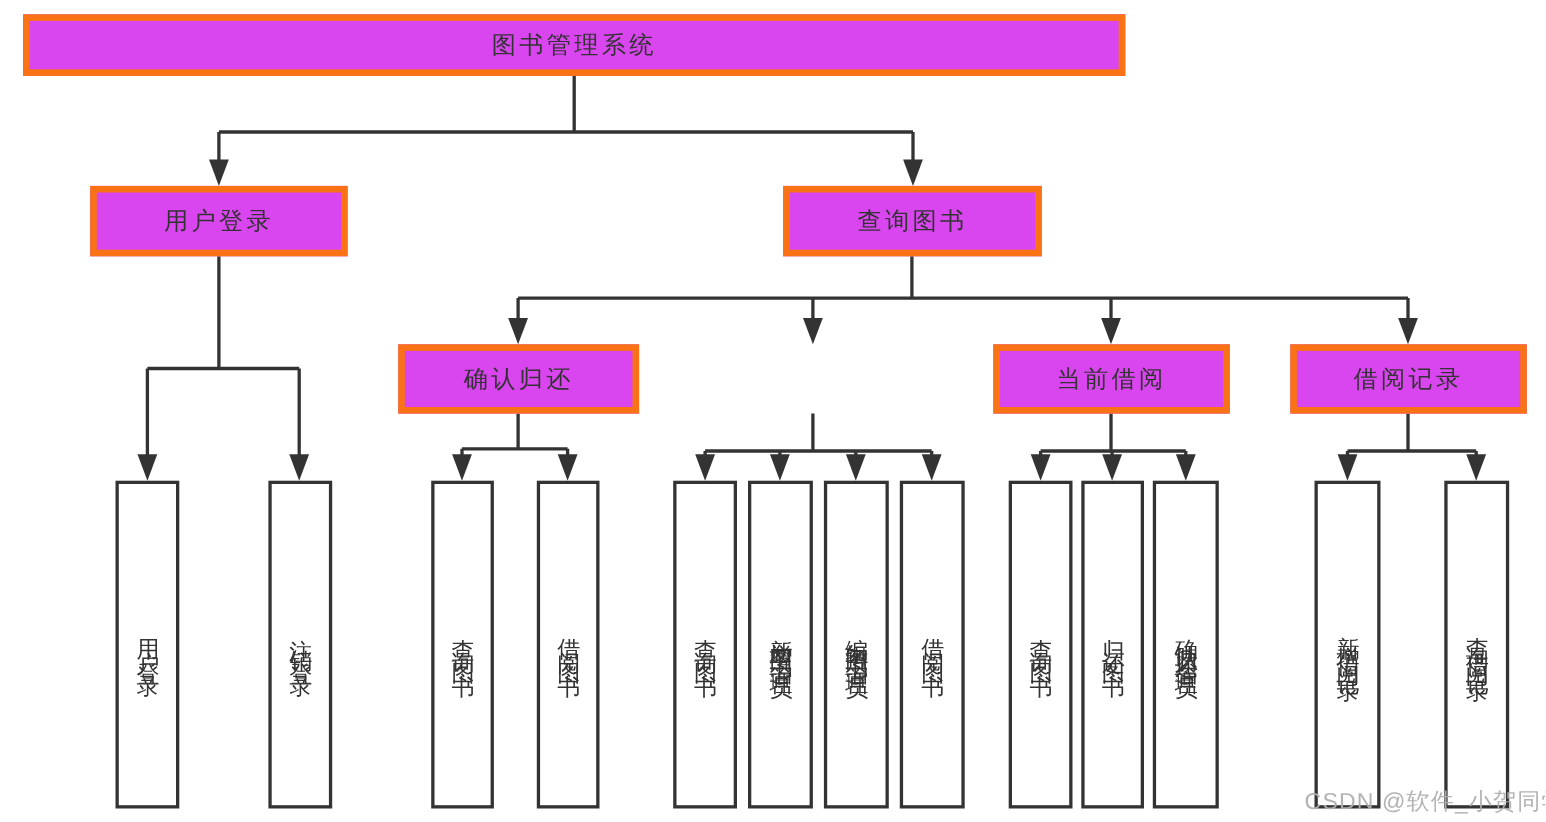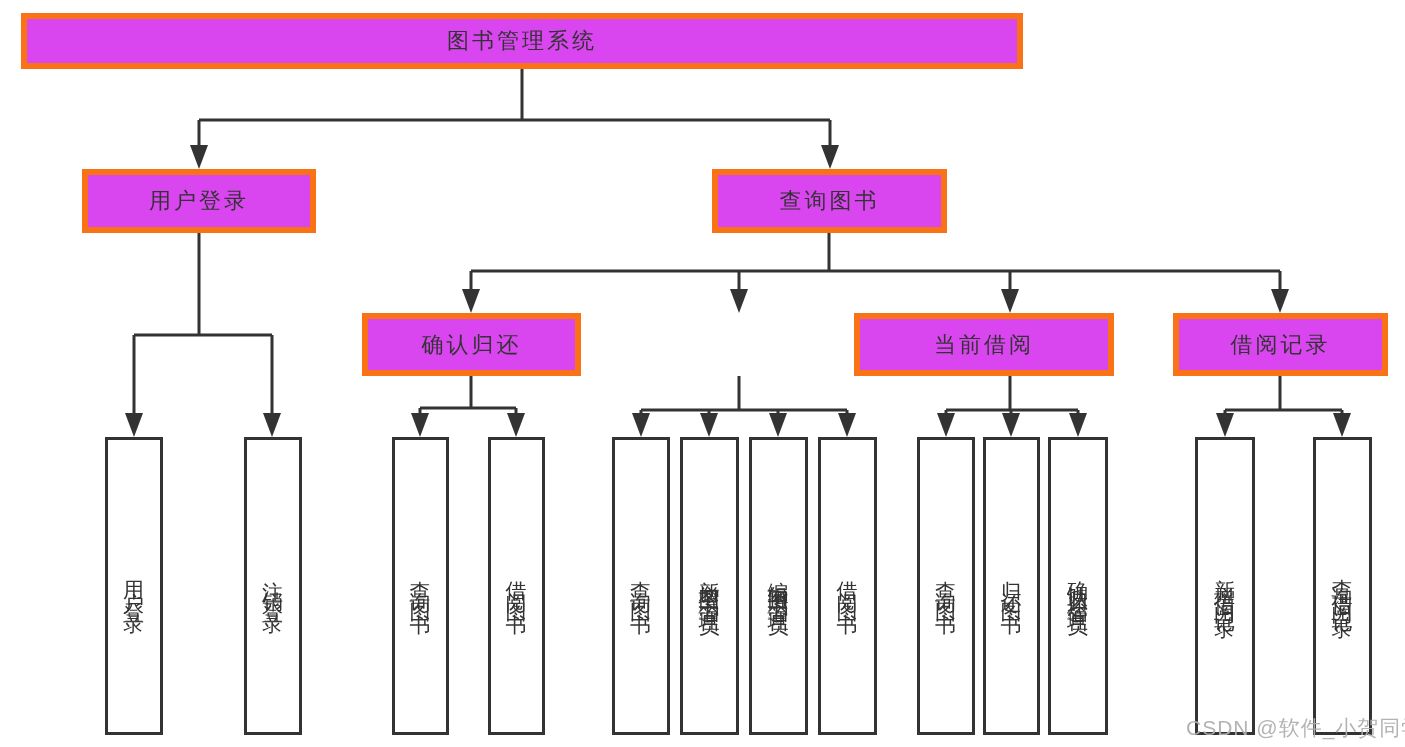--- a/index.html
+++ b/index.html
@@ -86,21 +86,21 @@
   <div class="hbox" style="left:82px; top:169px; width:234px; height:64px;">
     <span>用户登录</span>
   </div>
   <div class="hbox" style="left:712px; top:169px; width:235px; height:64px;">
     <span>查询图书</span>
   </div>
 
   <div class="hbox" style="left:362px; top:313px; width:219px; height:63px;">
     <span>确认归还</span>
   </div>
-  <div class="hbox" style="left:854px; top:313px; width:260px; height:63px;">
+  <div class="hbox" style="left:903px; top:313px; width:215px; height:63px;">
     <span>当前借阅</span>
   </div>
   <div class="hbox" style="left:1173px; top:313px; width:215px; height:63px;">
     <span>借阅记录</span>
   </div>
 
   <div class="vbox" style="left:105px; top:437px; width:58px; height:298px;">
     <span>用户登录</span>
   </div>
   <div class="vbox" style="left:244px; top:437px; width:58px; height:298px;">

